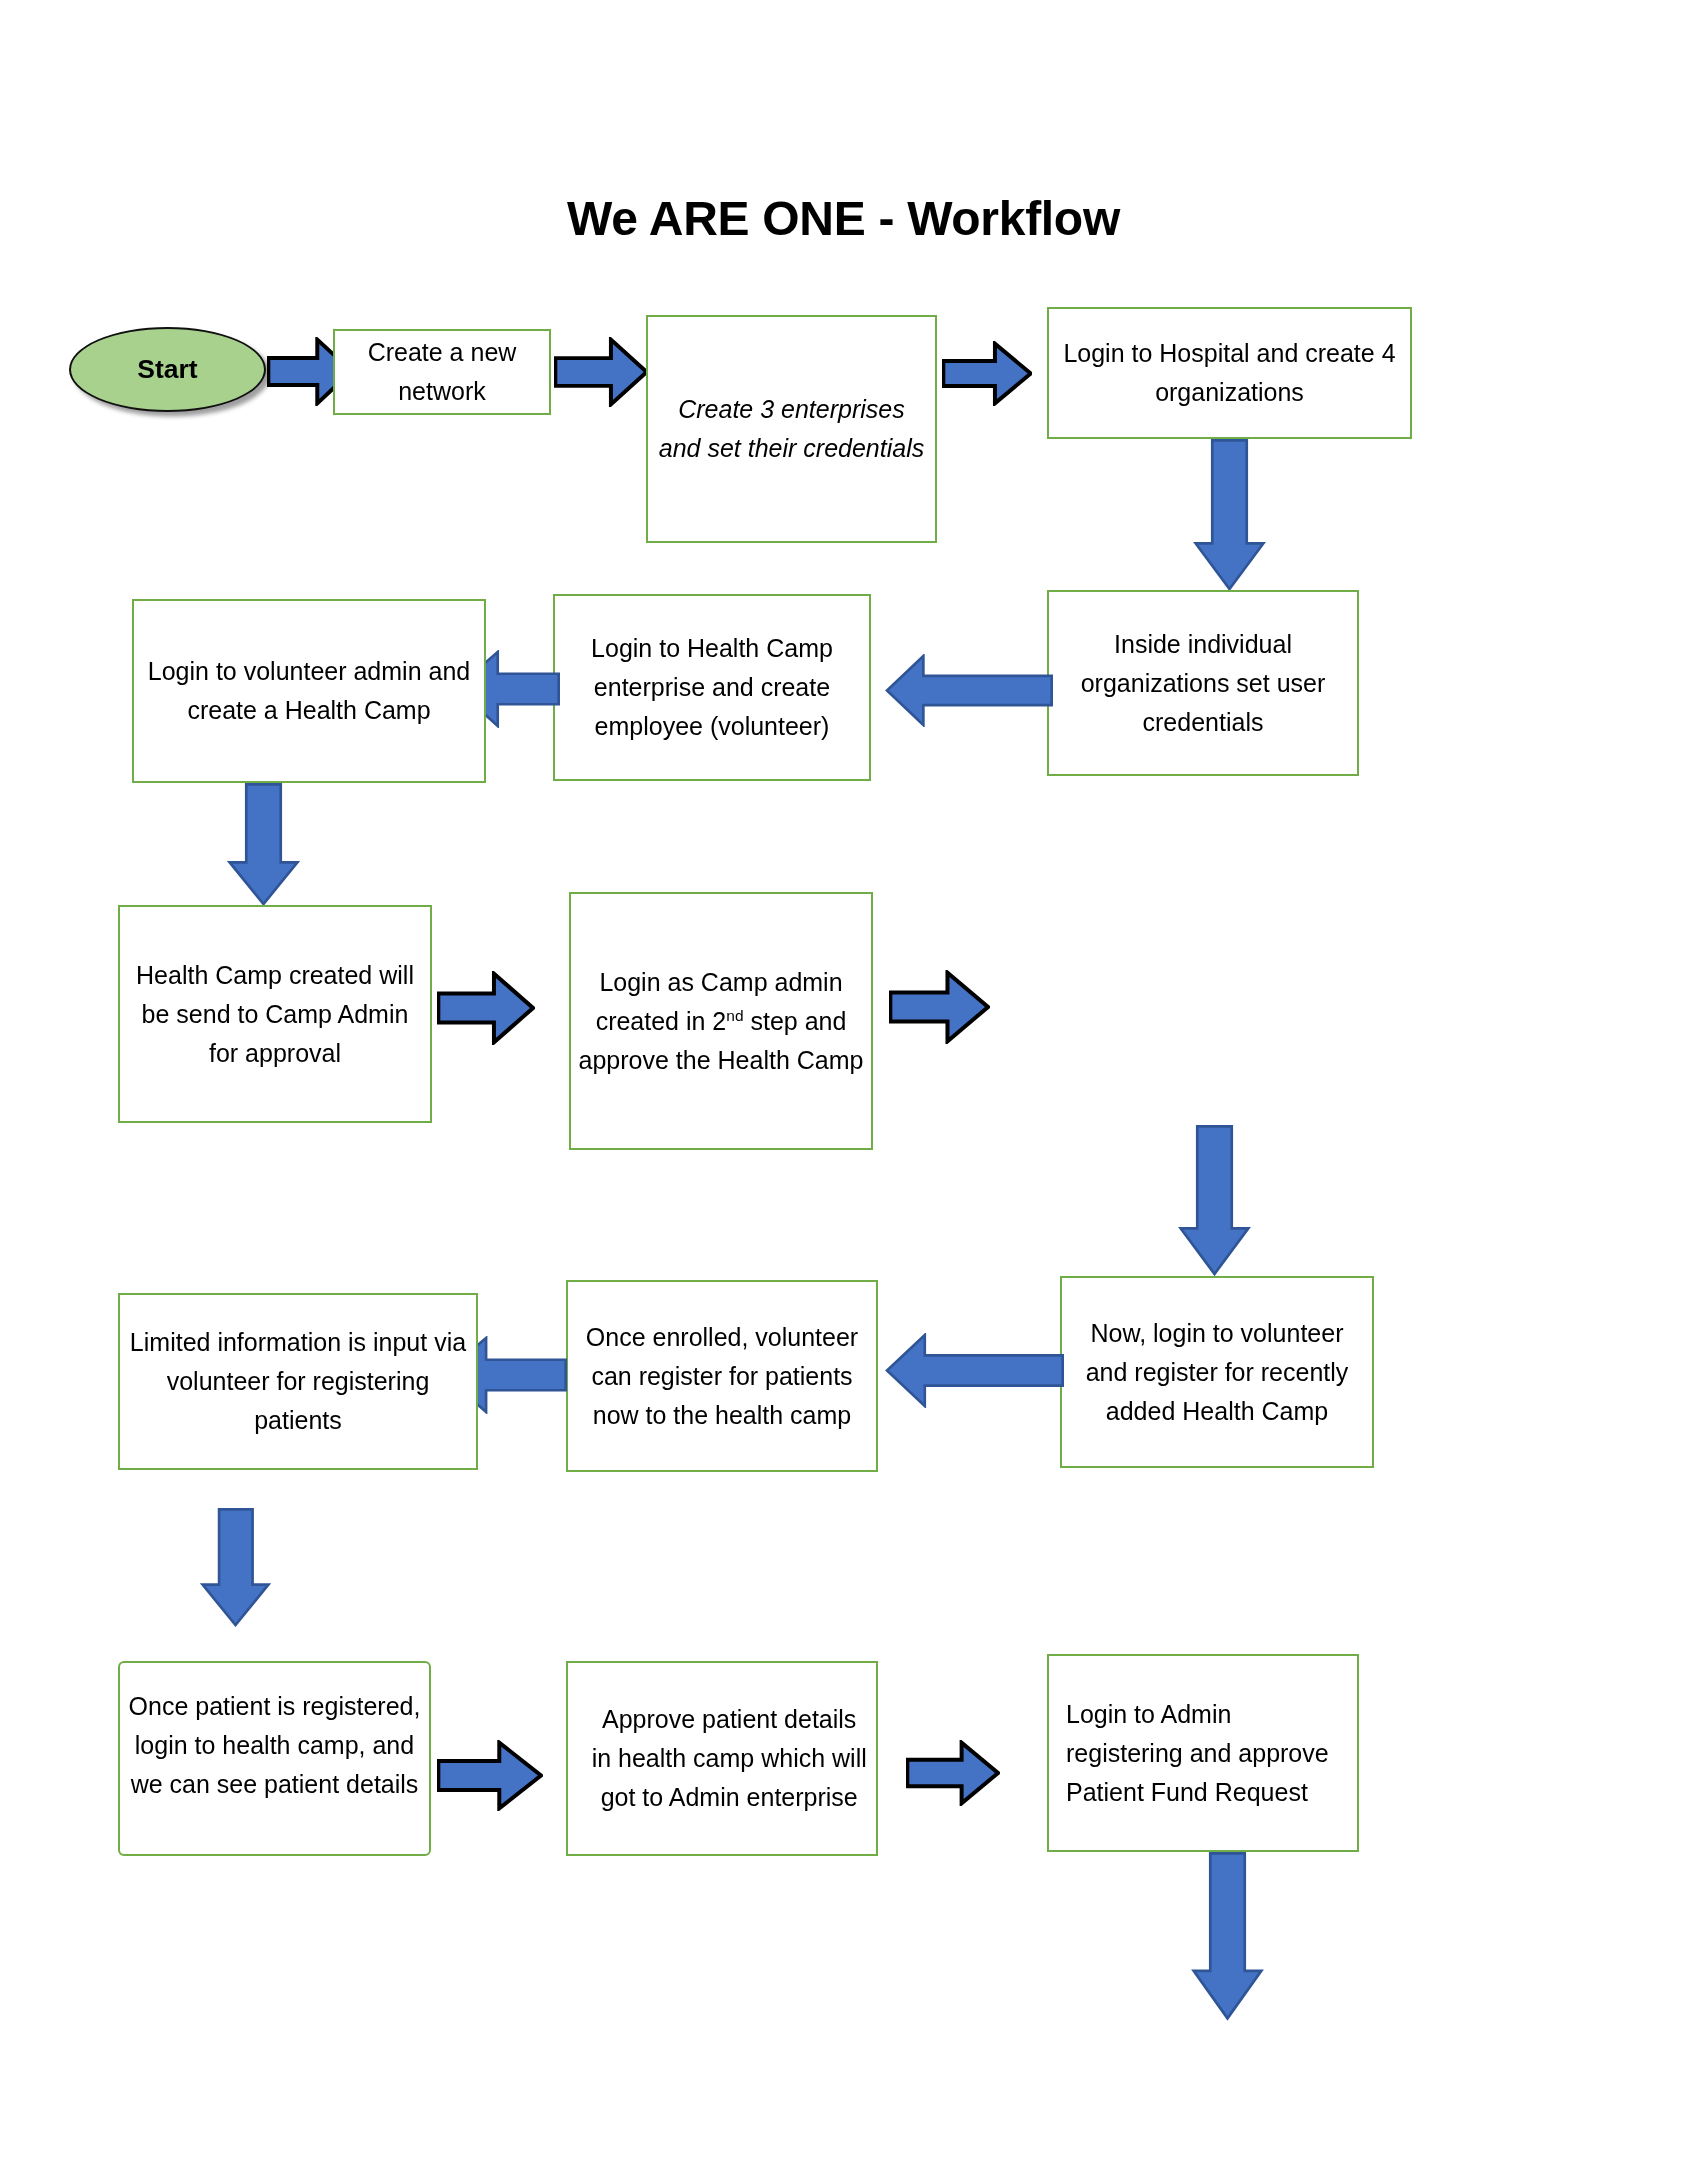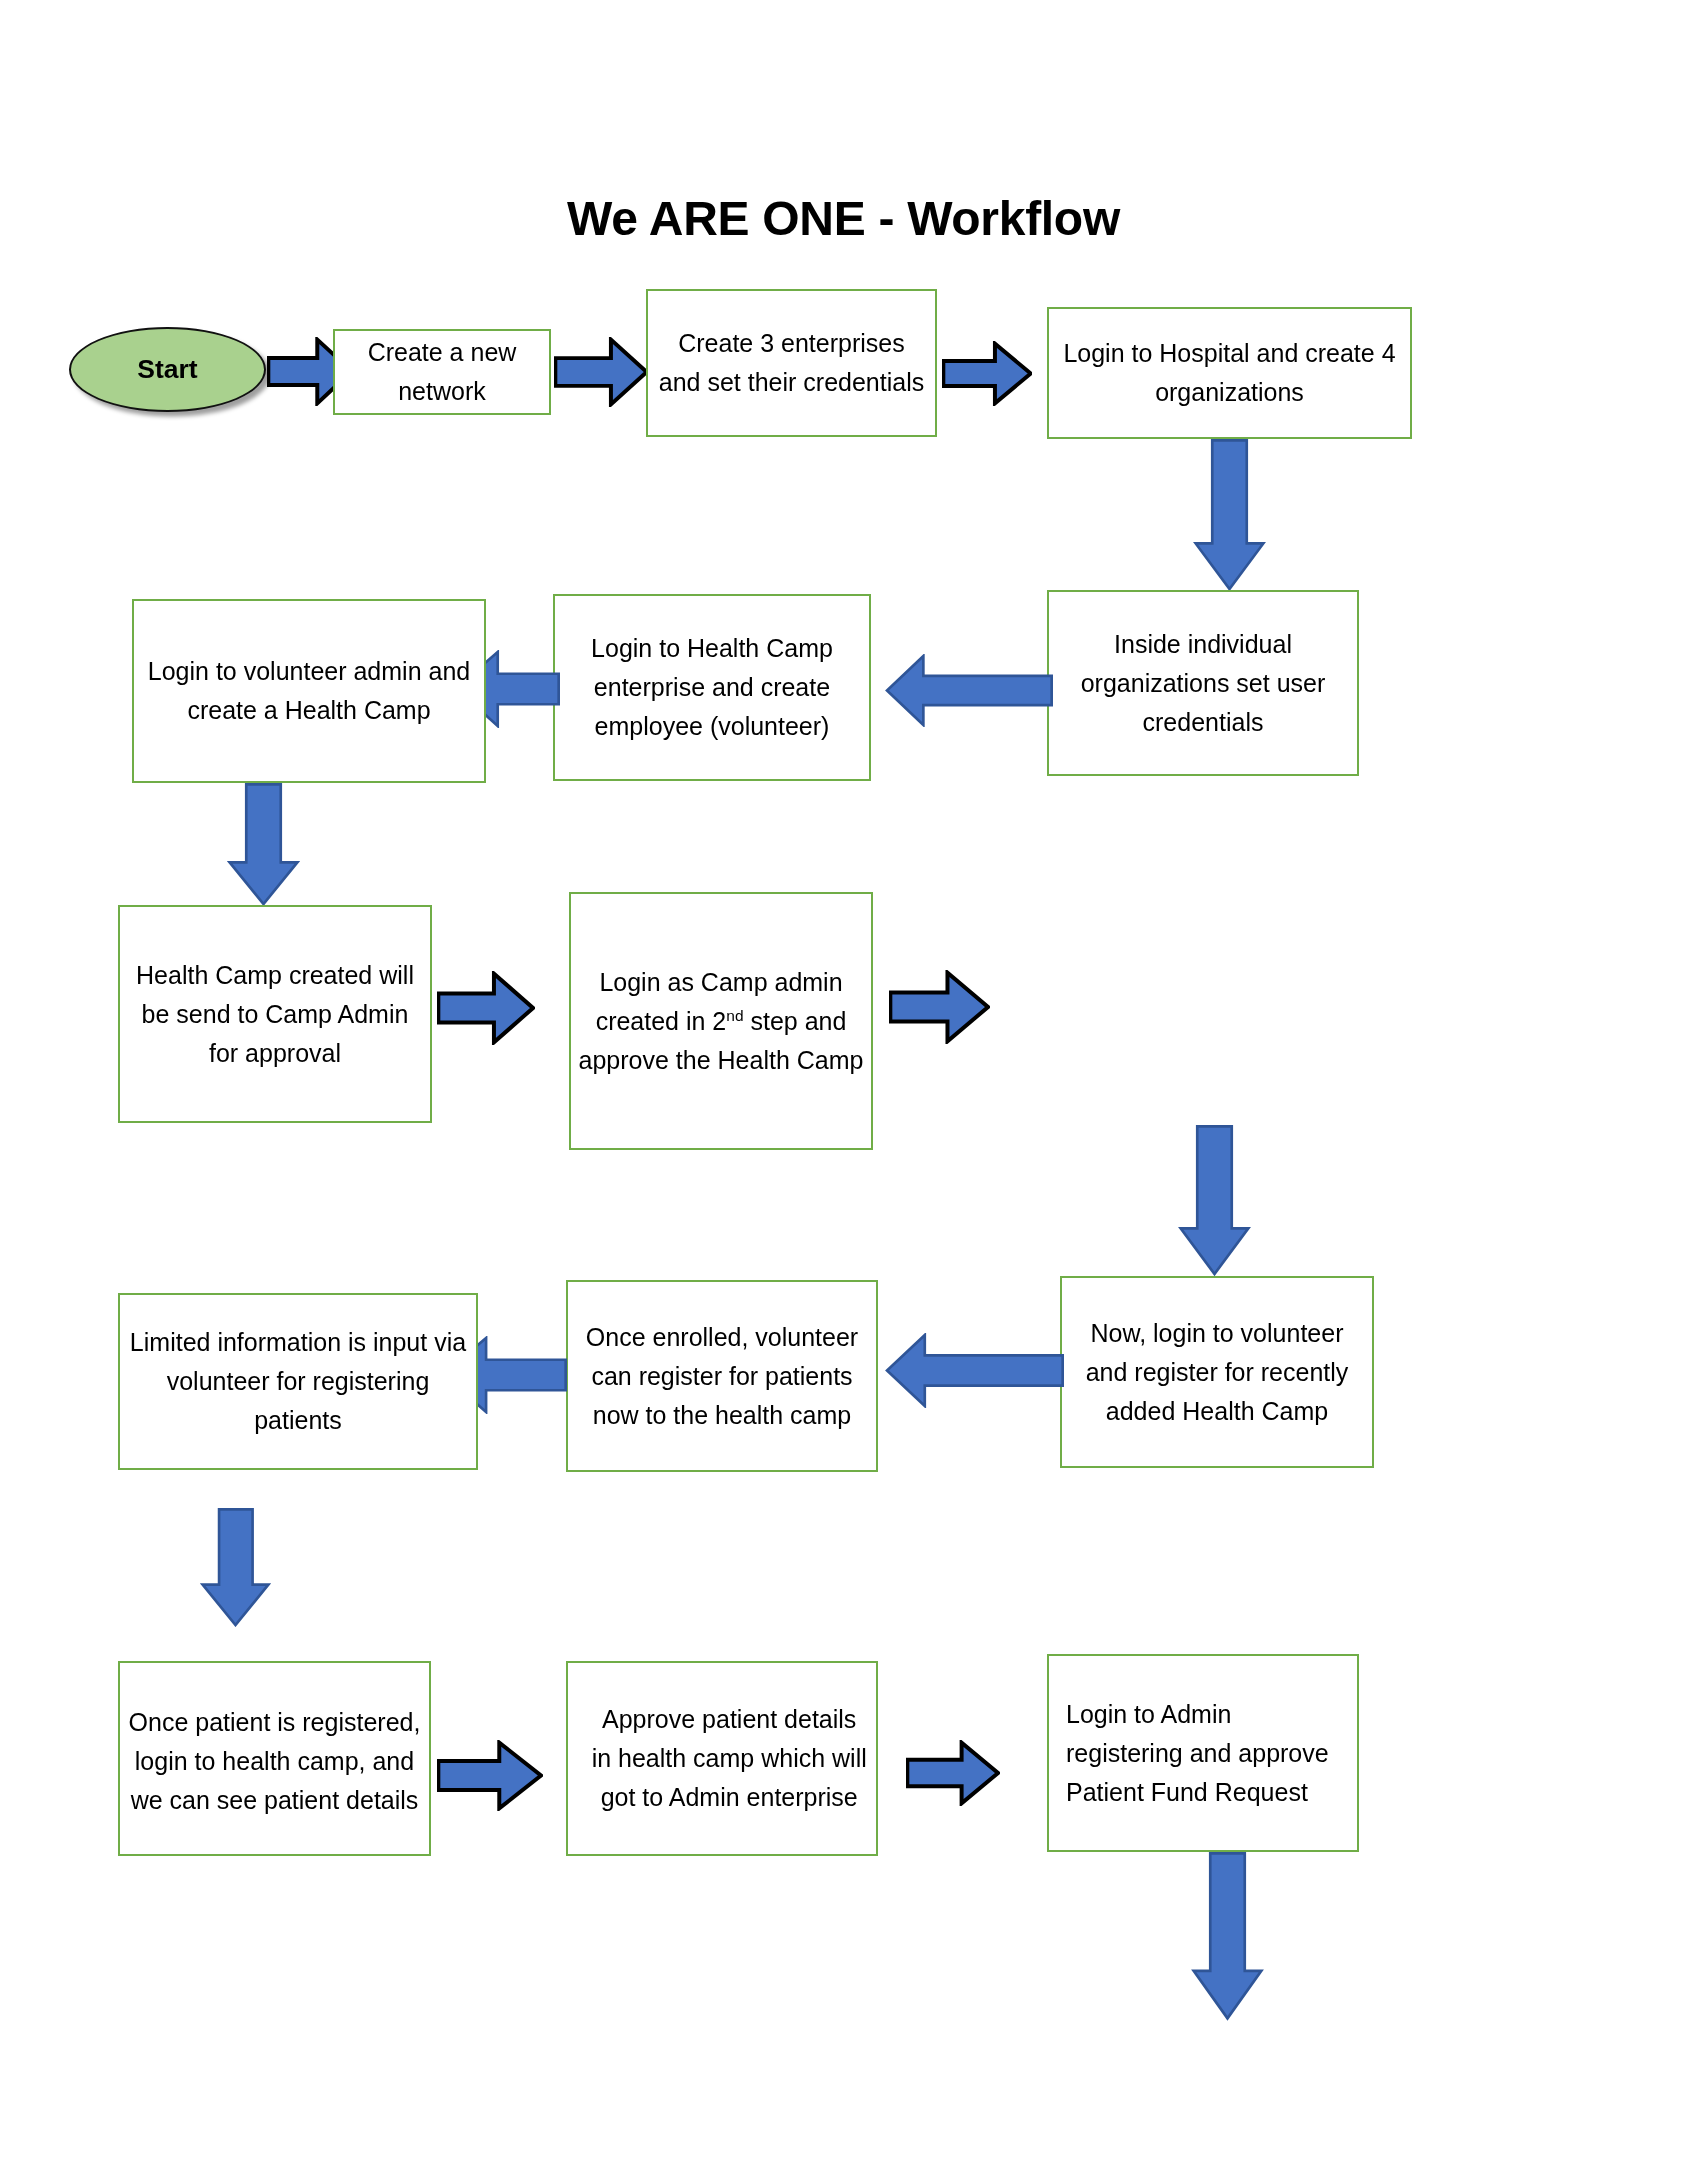--- a/index.html
+++ b/index.html
@@ -48,21 +48,21 @@
     align-items: center;
     justify-content: center;
     text-align: center;
     font-family: "Liberation Sans", sans-serif;
     font-size: 25px;
     line-height: 1.56;
     overflow: hidden;
     padding: 2.6px 6.6px;
   }
   .node .txt { display: block; width: 100%; }
-  .node.overflow-clip { align-items: flex-start; padding-top: 40px; }
+  .node.overflow-clip { align-items: flex-start; padding-top: 24px; border-radius: 6px; }
   .node.leftish {
     justify-content: flex-start;
     text-align: left;
     padding-left: 17px;
     font-family: "Liberation Sans", sans-serif;
   }
 
   
   .start-oval {
     position: absolute;
@@ -106,21 +106,21 @@
   <div class="node" style="left:333px; top:329px; width:218px; height:86px;">
     <span class="txt">Create a new network</span>
   </div>
 
   <div class="arrow" style="left:554px; top:337px; width:94px; height:70px;">
     <svg viewBox="0 0 142 106" preserveAspectRatio="none">
       <polygon points="2,32 86,32 86,4 140,53 86,102 86,74 2,74" fill="#4472C4" stroke="#000000" stroke-width="6"></polygon>
     </svg>
   </div>
 
-  <div class="node" style="left:646px; top:289px; width:291px; height:148px;">
+  <div class="node" style="left:646px; top:315px; width:291px; height:228px;font-style:italic;">
     <span class="txt">Create 3 enterprises and set their credentials</span>
   </div>
 
   <div class="arrow" style="left:942px; top:341px; width:90px; height:65px;">
     <svg viewBox="0 0 136 98" preserveAspectRatio="none">
       <polygon points="2,30 80,30 80,4 134,49 80,94 80,68 2,68" fill="#4472C4" stroke="#000000" stroke-width="6"></polygon>
     </svg>
   </div>
 
   <div class="node" style="left:1047px; top:307px; width:365px; height:132px;">

